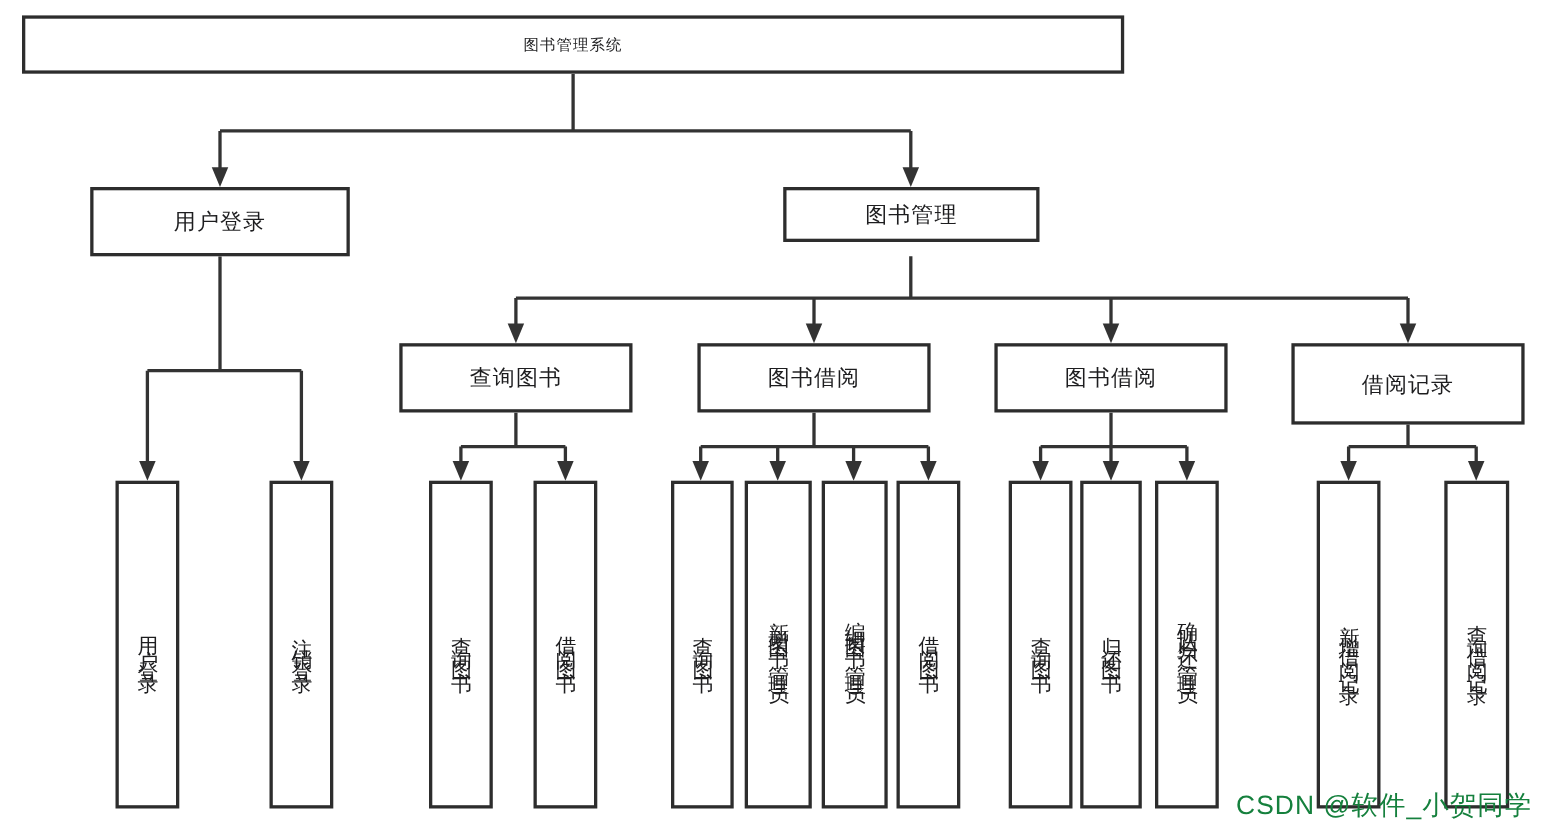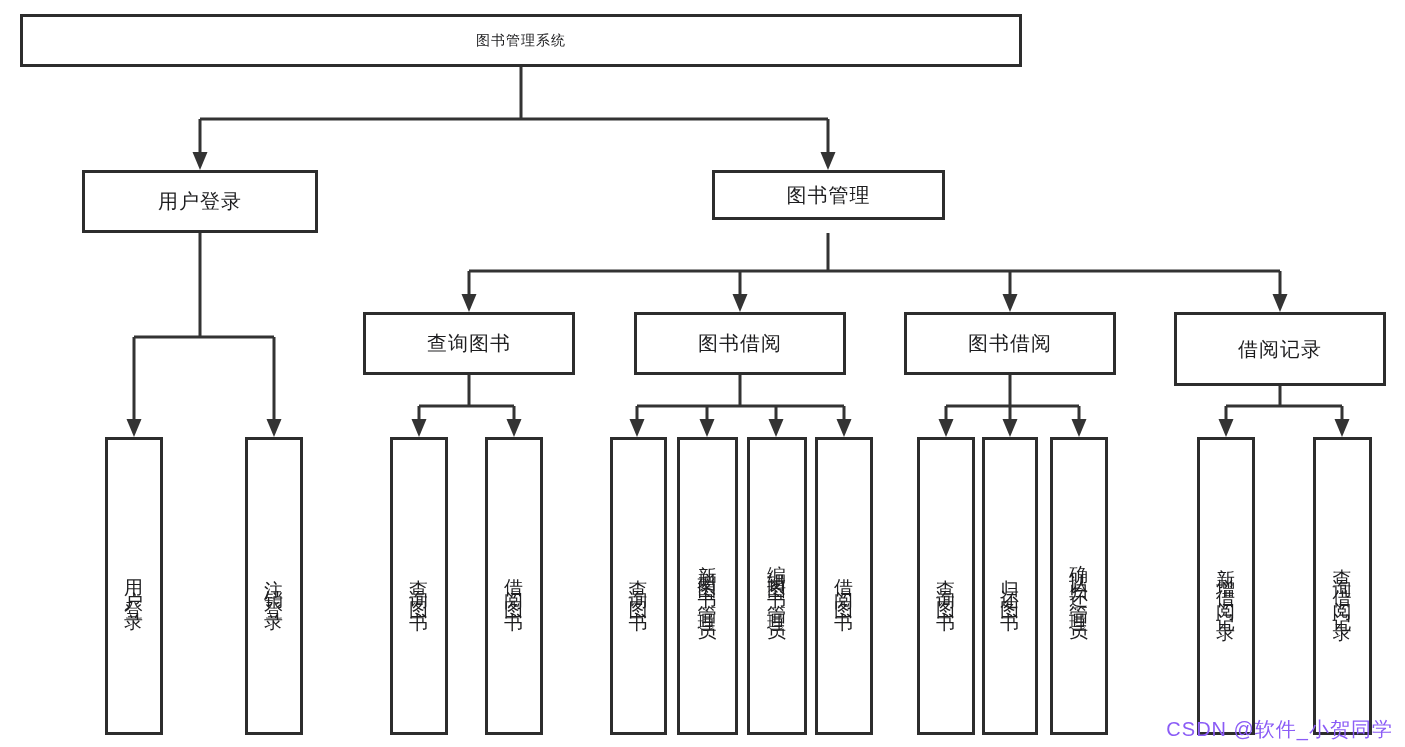--- a/index.html
+++ b/index.html
@@ -35,22 +35,22 @@
     writing-mode: vertical-rl;
     letter-spacing: 11px;
     line-height: 1;
     white-space: nowrap;
   }
   .box.v .vtext.tight { letter-spacing: 8px; }
   #watermark {
     position: absolute;
     right: 12px;
     top: 716px;
-    font-size: 20px;
-    color: #8b5cf6;
+    font-size: 24px;
+    color: #15803d;
     letter-spacing: 1px;
     z-index: 3;
     white-space: nowrap;
   }
 </style>
 </head>
 <body>
 
 <div id="canvas">
 

